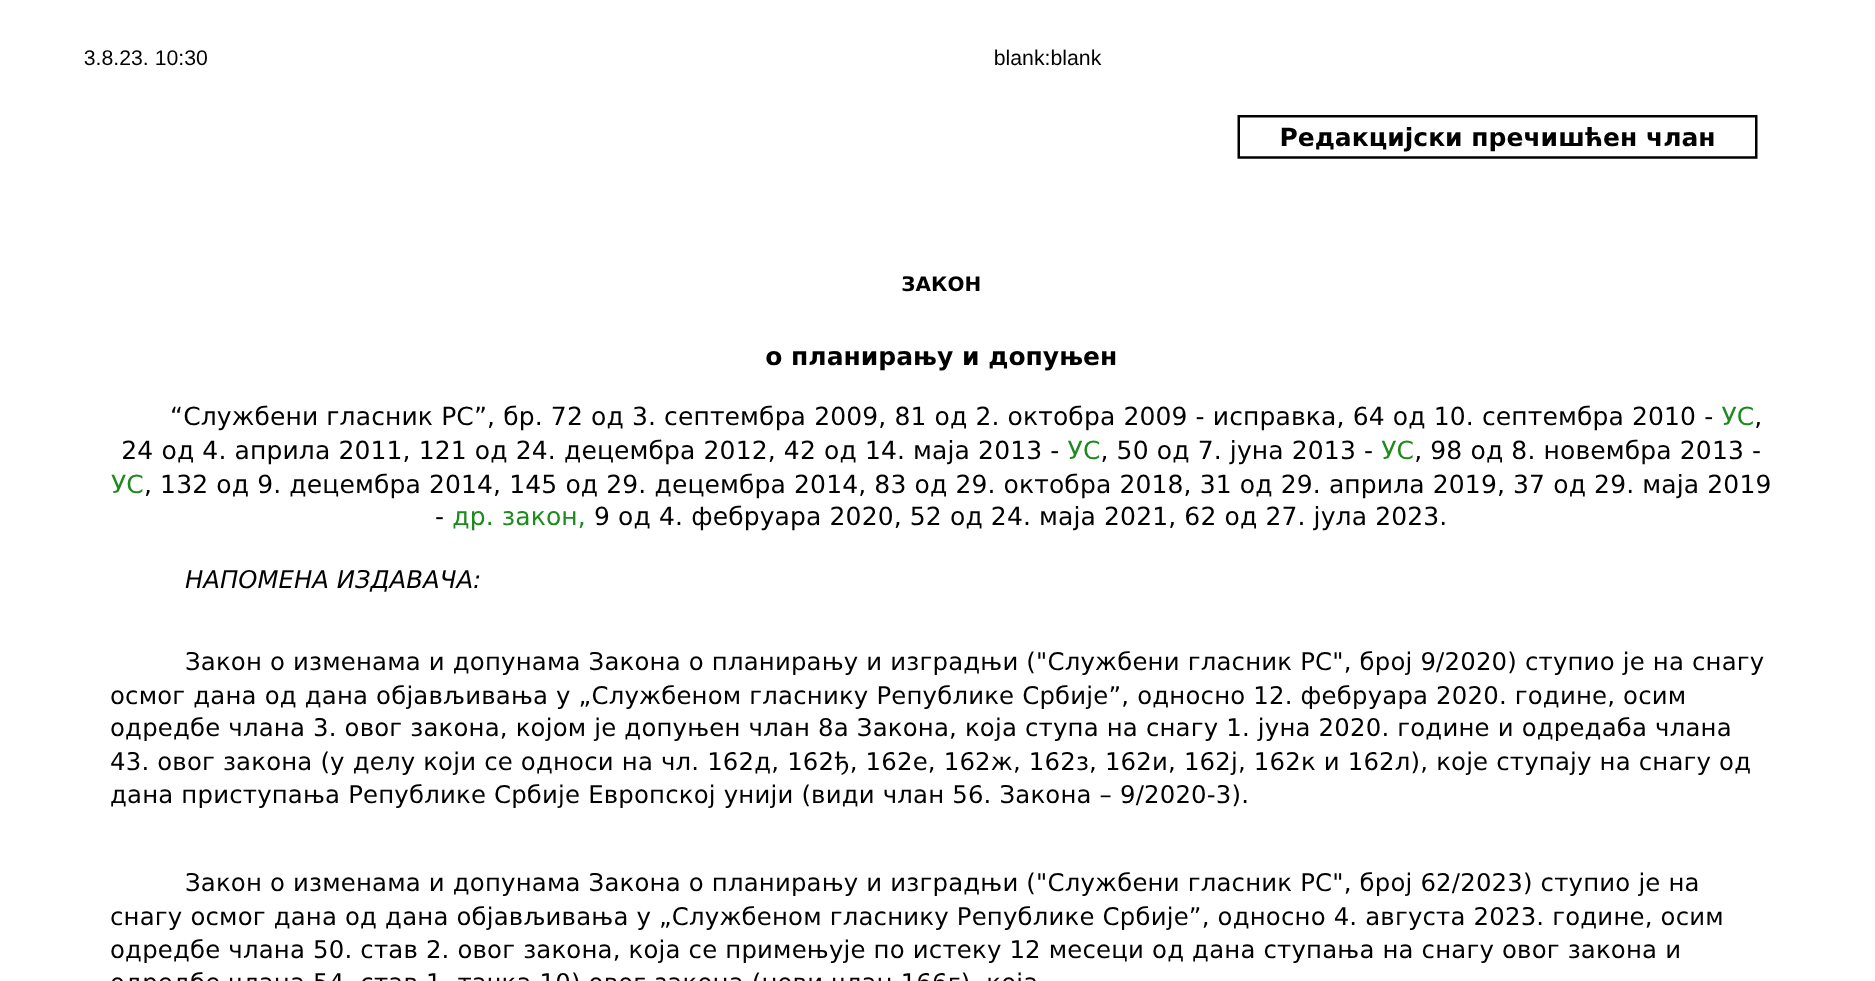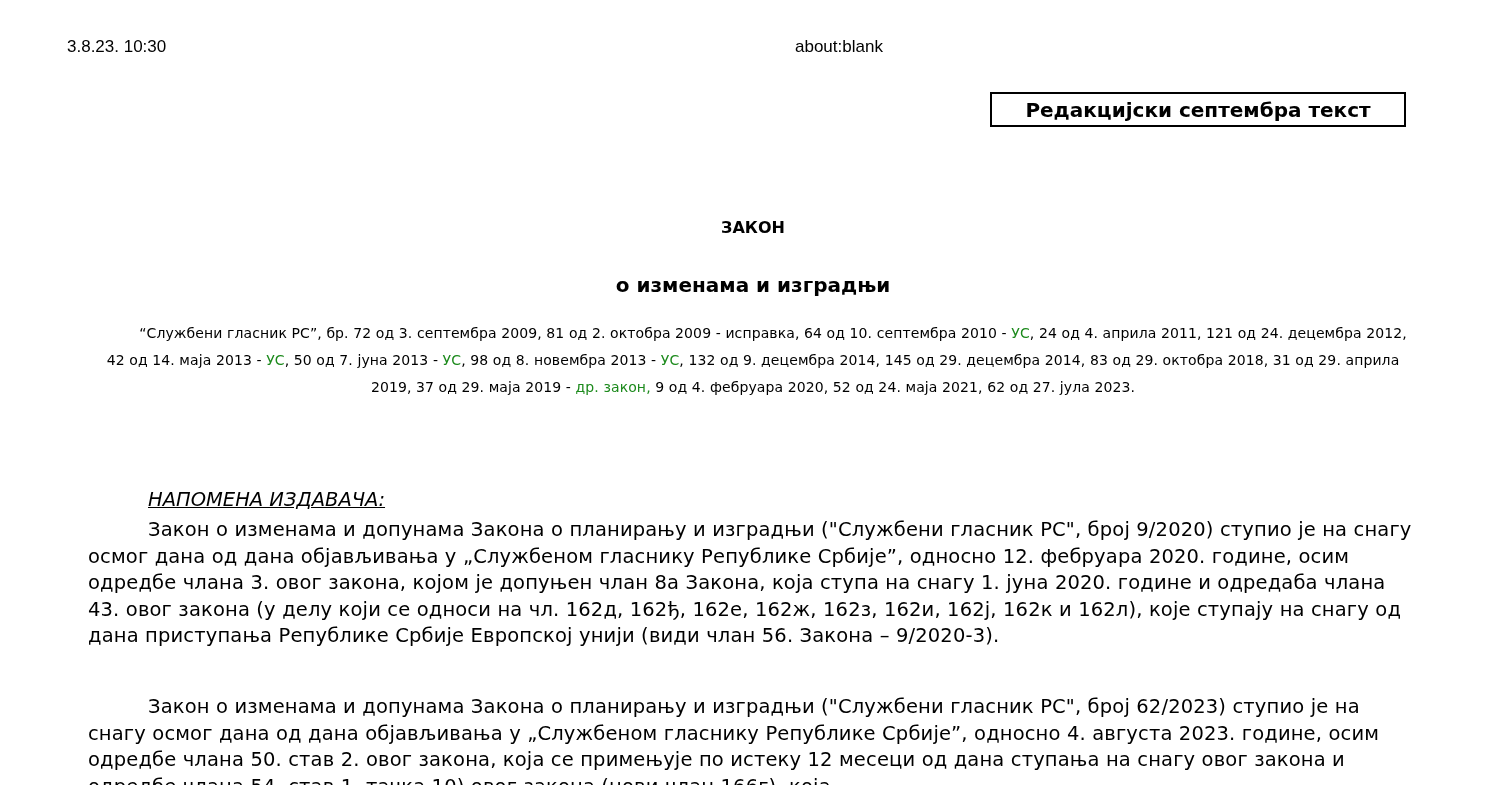--- a/index.html
+++ b/index.html
@@ -8,41 +8,41 @@
       font-family: "Liberation Sans", sans-serif; font-size: 17px; padding-left: 17px; }
     .print-date { position: absolute; left: 67px; top: 0; }
     .print-url { position: absolute; left: 795px; top: 0; }
     .badge { position: absolute; top: 92px; left: 990px; width: 416px; height: 35px;
       border: 2px solid #000; box-sizing: border-box; display: flex; align-items: center; justify-content: center;
       font-family: "DejaVu Sans", sans-serif; font-weight: bold; font-size: 20px; }
     .content { position: absolute; left: 88px; top: 0; width: 1330px;
       font-family: "DejaVu Sans", sans-serif; }
     .title { position: absolute; top: 218px; left: 0; width: 1330px; text-align: center; font-weight: bold; font-size: 16px; }
     .subtitle { position: absolute; top: 273px; left: 0; width: 1330px; text-align: center; font-weight: bold; font-size: 20px; }
-    .gazette { position: absolute; top: 320px; left: 0; width: 1330px; text-align: center; font-size: 14px; line-height: 26.8px; letter-spacing: 0.1px; }
+    .gazette { position: absolute; top: 320px; left: 0; width: 1330px; text-align: center; font-size: 20px; line-height: 26.8px; letter-spacing: 0.1px; }
     .gazette .indent { display: inline-block; width: 40px; }
     .green { color: #1c8a1c; }
-    .note-heading { position: absolute; top: 488px; left: 60px; font-style: italic; font-size: 19.5px; text-decoration: underline; }
+    .note-heading { position: absolute; top: 452px; left: 60px; font-style: italic; font-size: 19.5px; }
     .para { position: absolute; left: 0; width: 1330px; font-size: 19.5px; line-height: 26.6px; text-indent: 60px; letter-spacing: 0.15px; }
     .para1 { top: 517px; }
     .para2 { top: 694px; }
   </style>
 </head>
 <body>
 
 <div class="print-header">
   <span class="print-date">3.8.23. 10:30</span>
-  <span class="print-url">about:blank</span>
+  <span class="print-url">blank:blank</span>
 </div>
 
-<div class="badge">Редакцијски септембра текст</div>
+<div class="badge">Редакцијски пречишћен члан</div>
 
 <div class="content">
   <div class="title">ЗАКОН</div>
-  <div class="subtitle">о изменама и изградњи</div>
+  <div class="subtitle">о планирању и допуњен</div>
 
   <div class="gazette">
     <span class="indent"></span><span id="gazette-segments"><span>“Службени гласник РС”, бр. 72 од 3. септембра 2009, 81 од 2. октобра 2009 - исправка, 64 од 10. септембра 2010 - </span><span class="green" style="color: rgb(28, 138, 28);">УС</span><span>, 24 од 4. априла 2011, 121 од 24. децембра 2012, 42 од 14. маја 2013 - </span><span class="green" style="color: rgb(28, 138, 28);">УС</span><span>, 50 од 7. јуна 2013 - </span><span class="green" style="color: rgb(28, 138, 28);">УС</span><span>, 98 од 8. новембра 2013 - </span><span class="green" style="color: rgb(28, 138, 28);">УС</span><span>, 132 од 9. децембра 2014, 145 од 29. децембра 2014, 83 од 29. октобра 2018, 31 од 29. априла 2019, 37 од 29. маја 2019 - </span><span class="green" style="color: rgb(28, 138, 28);">др. закон,</span><span> 9 од 4. фебруара 2020, 52 од 24. маја 2021, 62 од 27. јула 2023.</span></span>
   </div>
 
   <div class="note-heading">НАПОМЕНА ИЗДАВАЧА:</div>
 
   <div class="para para1">Закон о изменама и допунама Закона о планирању и изградњи ("Службени гласник РС", број 9/2020) ступио је на снагу осмог дана од дана објављивања у „Службеном гласнику Републике Србије”, односно 12. фебруара 2020. године, осим одредбе члана 3. овог закона, којом је допуњен члан 8а Закона, која ступа на снагу 1. јуна 2020. године и одредаба члана 43. овог закона (у делу који се односи на чл. 162д, 162ђ, 162е, 162ж, 162з, 162и, 162ј, 162к и 162л), које ступају на снагу од дана приступања Републике Србије Европској унији (види члан 56. Закона – 9/2020-3).</div>
   <div class="para para2">Закон о изменама и допунама Закона о планирању и изградњи ("Службени гласник РС", број 62/2023) ступио је на снагу осмог дана од дана објављивања у „Службеном гласнику Републике Србије”, односно 4. августа 2023. године, осим одредбе члана 50. став 2. овог закона, која се примењује по истеку 12 месеци од дана ступања на снагу овог закона и одредбе члана 54. став 1. тачка 10) овог закона (нови члан 166г), која</div>
 </div>

